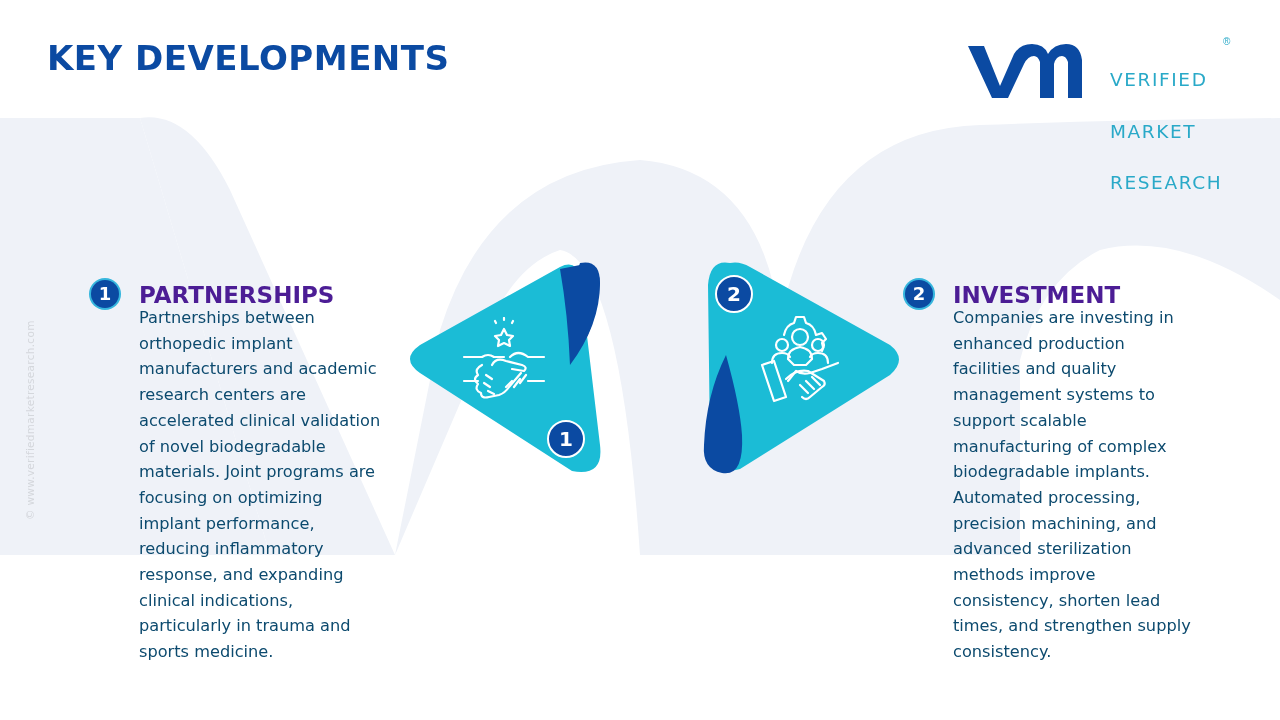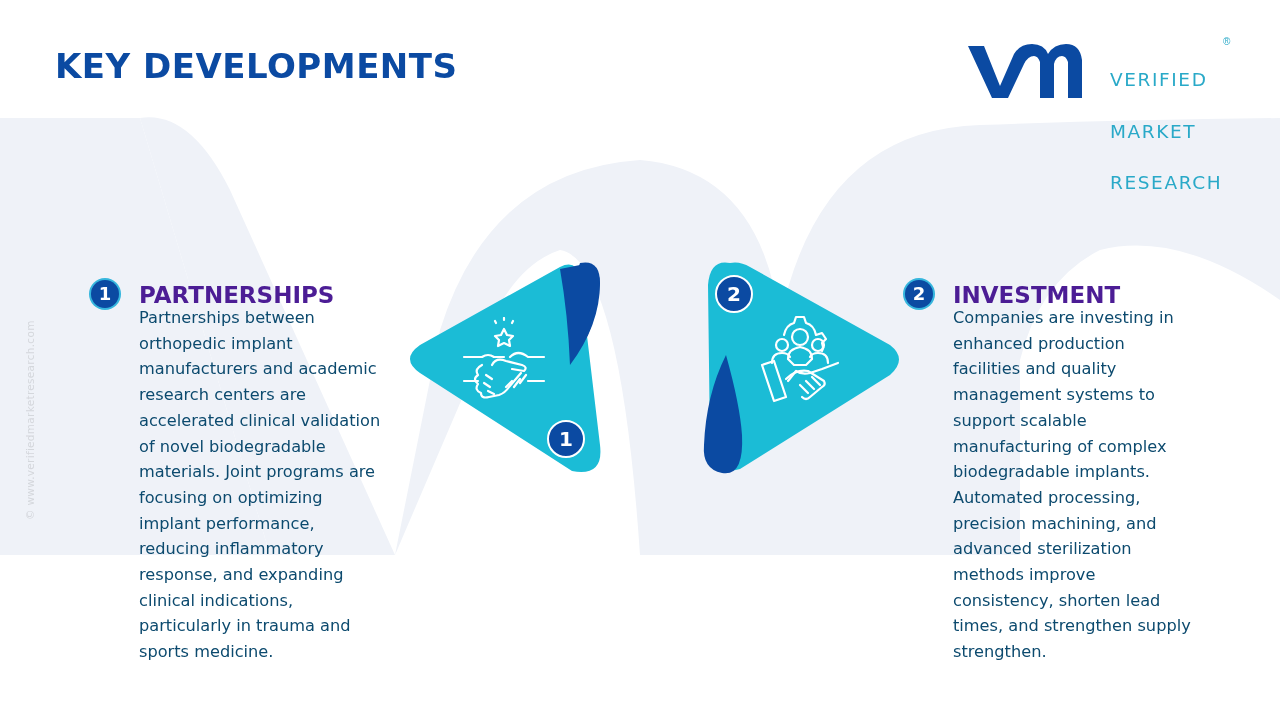--- a/index.html
+++ b/index.html
@@ -9,21 +9,21 @@
     font-family: "Liberation Sans", sans-serif;
   }
   .watermark {
     position: absolute; left: 0; top: 0; width: 1280px; height: 720px;
     z-index: 0;
   }
   .page-title {
     position: absolute; left: 47px; top: 38px;
     font-family: "DejaVu Sans", sans-serif;
     font-weight: bold; font-size: 34px; letter-spacing: 0.5px;
-    color: #0b4aa2; margin: 8px; z-index: 2;
+    color: #0b4aa2; margin: 0; z-index: 2;
   }
   .logo { position: absolute; left: 964px; top: 38px; width: 270px; height: 66px; z-index: 2; }
   .logo-mark { position: absolute; left: 0; top: 2px; }
   .logo-text {
     position: absolute; left: 146px; top: 0;
     font-family: "DejaVu Sans", sans-serif; font-size: 18.5px; line-height: 19.5px;
     color: #29a9c8; letter-spacing: 1.6px;
   }
   .logo-text span { display: block; margin-top: 32px; }
   .logo-reg { position: absolute; left: 259px; top: -2px; font-size: 10px; color: #29a9c8; }
@@ -130,21 +130,21 @@
     <span>management systems to</span>
     <span>support scalable</span>
     <span>manufacturing of complex</span>
     <span>biodegradable implants.</span>
     <span>Automated processing,</span>
     <span>precision machining, and</span>
     <span>advanced sterilization</span>
     <span>methods improve</span>
     <span>consistency, shorten lead</span>
     <span>times, and strengthen supply</span>
-    <span>strengthen.</span>
+    <span>consistency.</span>
   </div>
 </div>
 
 <div class="tri tri-1">
   <svg width="210" height="225" viewBox="0 0 210 225">
     <path d="M180 8 Q 200 4 200 28 Q 196 80 168 110 L 150 95 Z" fill="#0b4aa2"></path>
     <path d="M160 12 Q 176 4 180 22 L 200 190 Q 204 222 172 216 L 20 118 Q 0 104 20 90 Z" fill="#1bbcd6"></path>
     <path d="M180 10 Q 198 4 200 28 Q 200 70 170 110 Q 168 60 160 14 Z" fill="#0b4aa2"></path>
   </svg>
   <svg class="tri-icon" width="84" height="90" viewBox="0 0 84 90" fill="none" stroke="#ffffff" stroke-width="2.2" stroke-linecap="round" stroke-linejoin="round">

